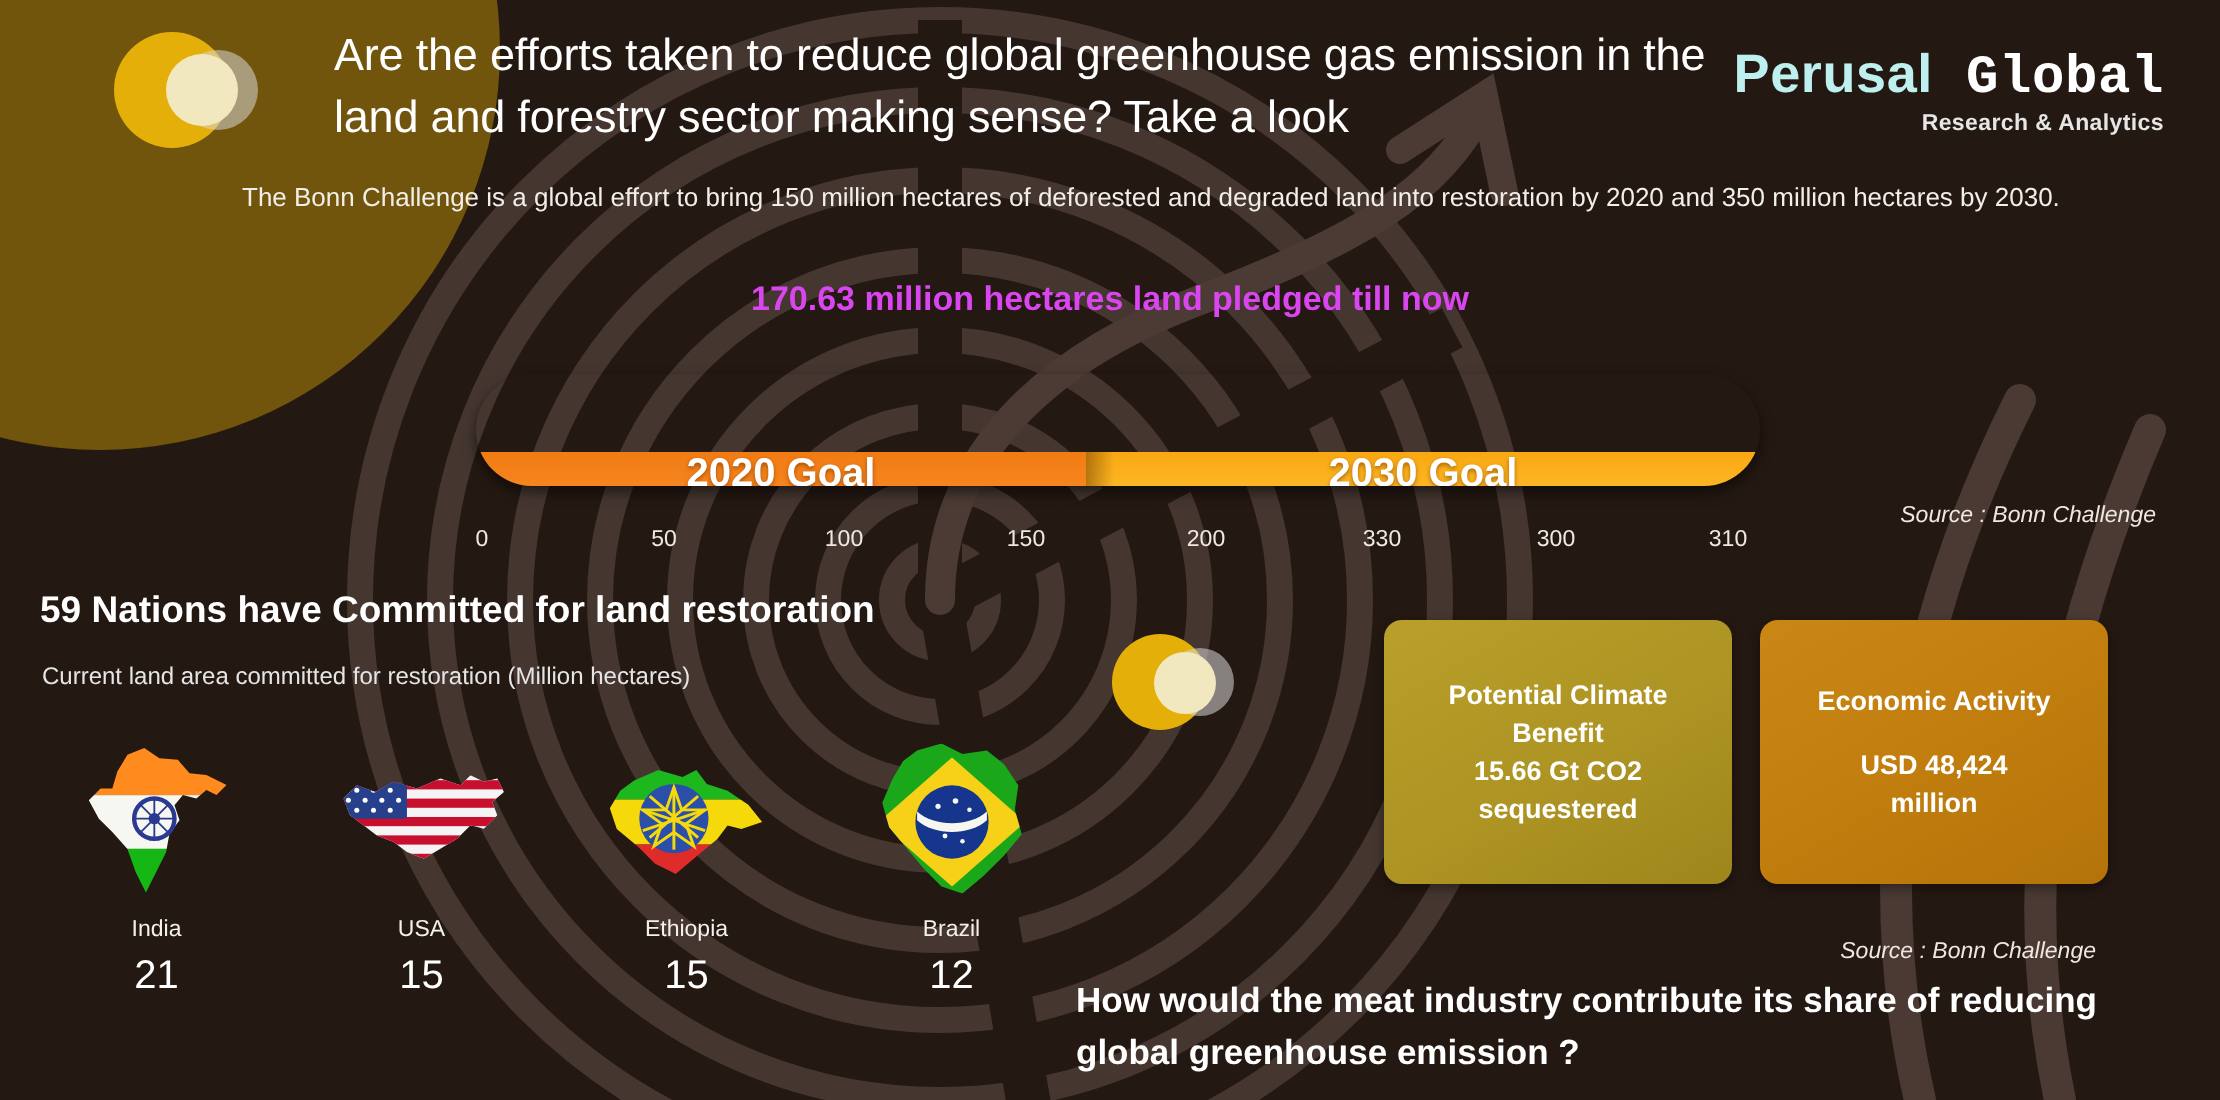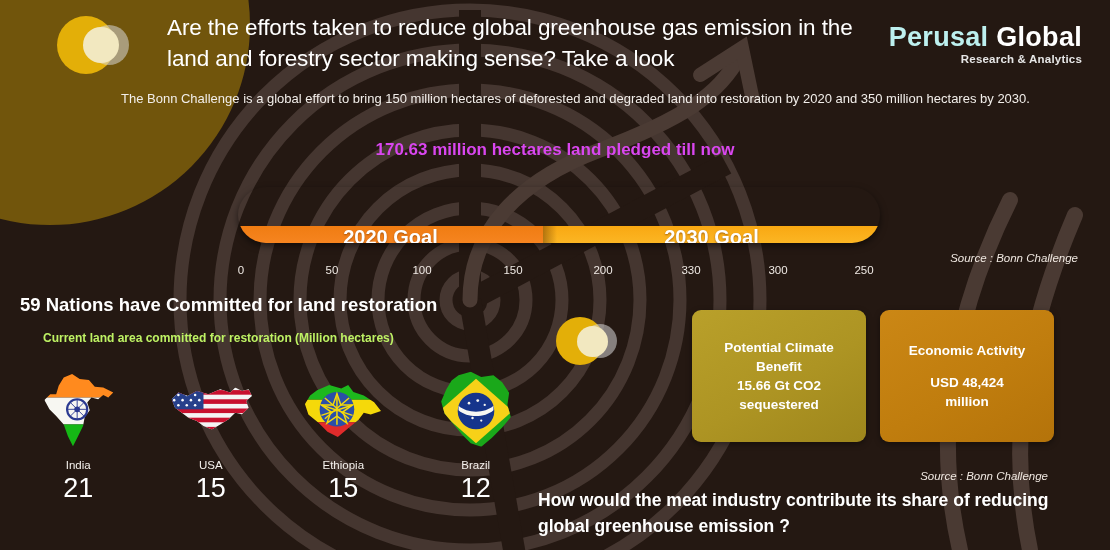--- a/index.html
+++ b/index.html
@@ -81,21 +81,21 @@
     z-index: 4;
     text-align: right;
   }
   .brand-line1 {
     font-size: 27px;
     font-weight: bold;
     letter-spacing: 0.3px;
     line-height: 30px;
   }
   .brand-perusal { color: #bdf0ef; }
-  .brand-global { color: #ffffff; }
+  .brand-global { color: #ffffff; font-family: Liberation Mono, monospace; }
   .brand-line2 {
     font-size: 11.5px;
     font-weight: bold;
     color: #e6e6e6;
     letter-spacing: 0.2px;
     margin-top: 1px;
   }
   .intro {
     position: absolute;
     left: 121px; top: 89px;
@@ -191,23 +191,22 @@
     z-index: 4;
     font-size: 18.5px;
     font-weight: bold;
     color: #ffffff;
   }
   .nations-sub {
     position: absolute;
     left: 21px; top: 331px;
     z-index: 4;
     font-size: 12px;
-    font-weight: bold;
-    color: #bef264;
-    margin-left: 22px;
+    font-weight: normal;
+    color: #e5e5e5;
   }
   .countries {
     position: absolute;
     left: 12px; top: 368px;
     width: 530px; height: 165px;
     z-index: 4;
     display: flex;
   }
   .country {
     width: 142px;
@@ -220,21 +219,21 @@
     display: flex;
     align-items: center;
     justify-content: center;
   }
   .country-name {
     font-size: 11.5px;
     color: #f4f0ec;
     margin-top: 5px;
   }
   .country-value {
-    font-size: 27px;
+    font-size: 20px;
     color: #ffffff;
     margin-top: 1px;
     line-height: 32px;
   }
   
   .cards {
     position: absolute;
     left: 692px; top: 310px;
     z-index: 4;
     display: flex;
@@ -339,21 +338,21 @@
   </div>
 
   <div class="axis">
     <span class="tick" style="left:3px">0</span>
     <span class="tick" style="left:94px">50</span>
     <span class="tick" style="left:184px">100</span>
     <span class="tick" style="left:275px">150</span>
     <span class="tick" style="left:365px">200</span>
     <span class="tick" style="left:453px">330</span>
     <span class="tick" style="left:540px">300</span>
-    <span class="tick" style="left:626px">250</span>
+    <span class="tick" style="left:626px">310</span>
   </div>
 
   <div class="source source-top">Source : Bonn Challenge</div>
 
   <div class="nations-title">59 Nations have Committed for land restoration</div>
   <div class="nations-sub">Current land area committed for restoration (Million hectares)</div>
 
   <div class="logomark logomark-mid">
     <div class="c-gold"></div>
     <div class="c-grey"></div>

